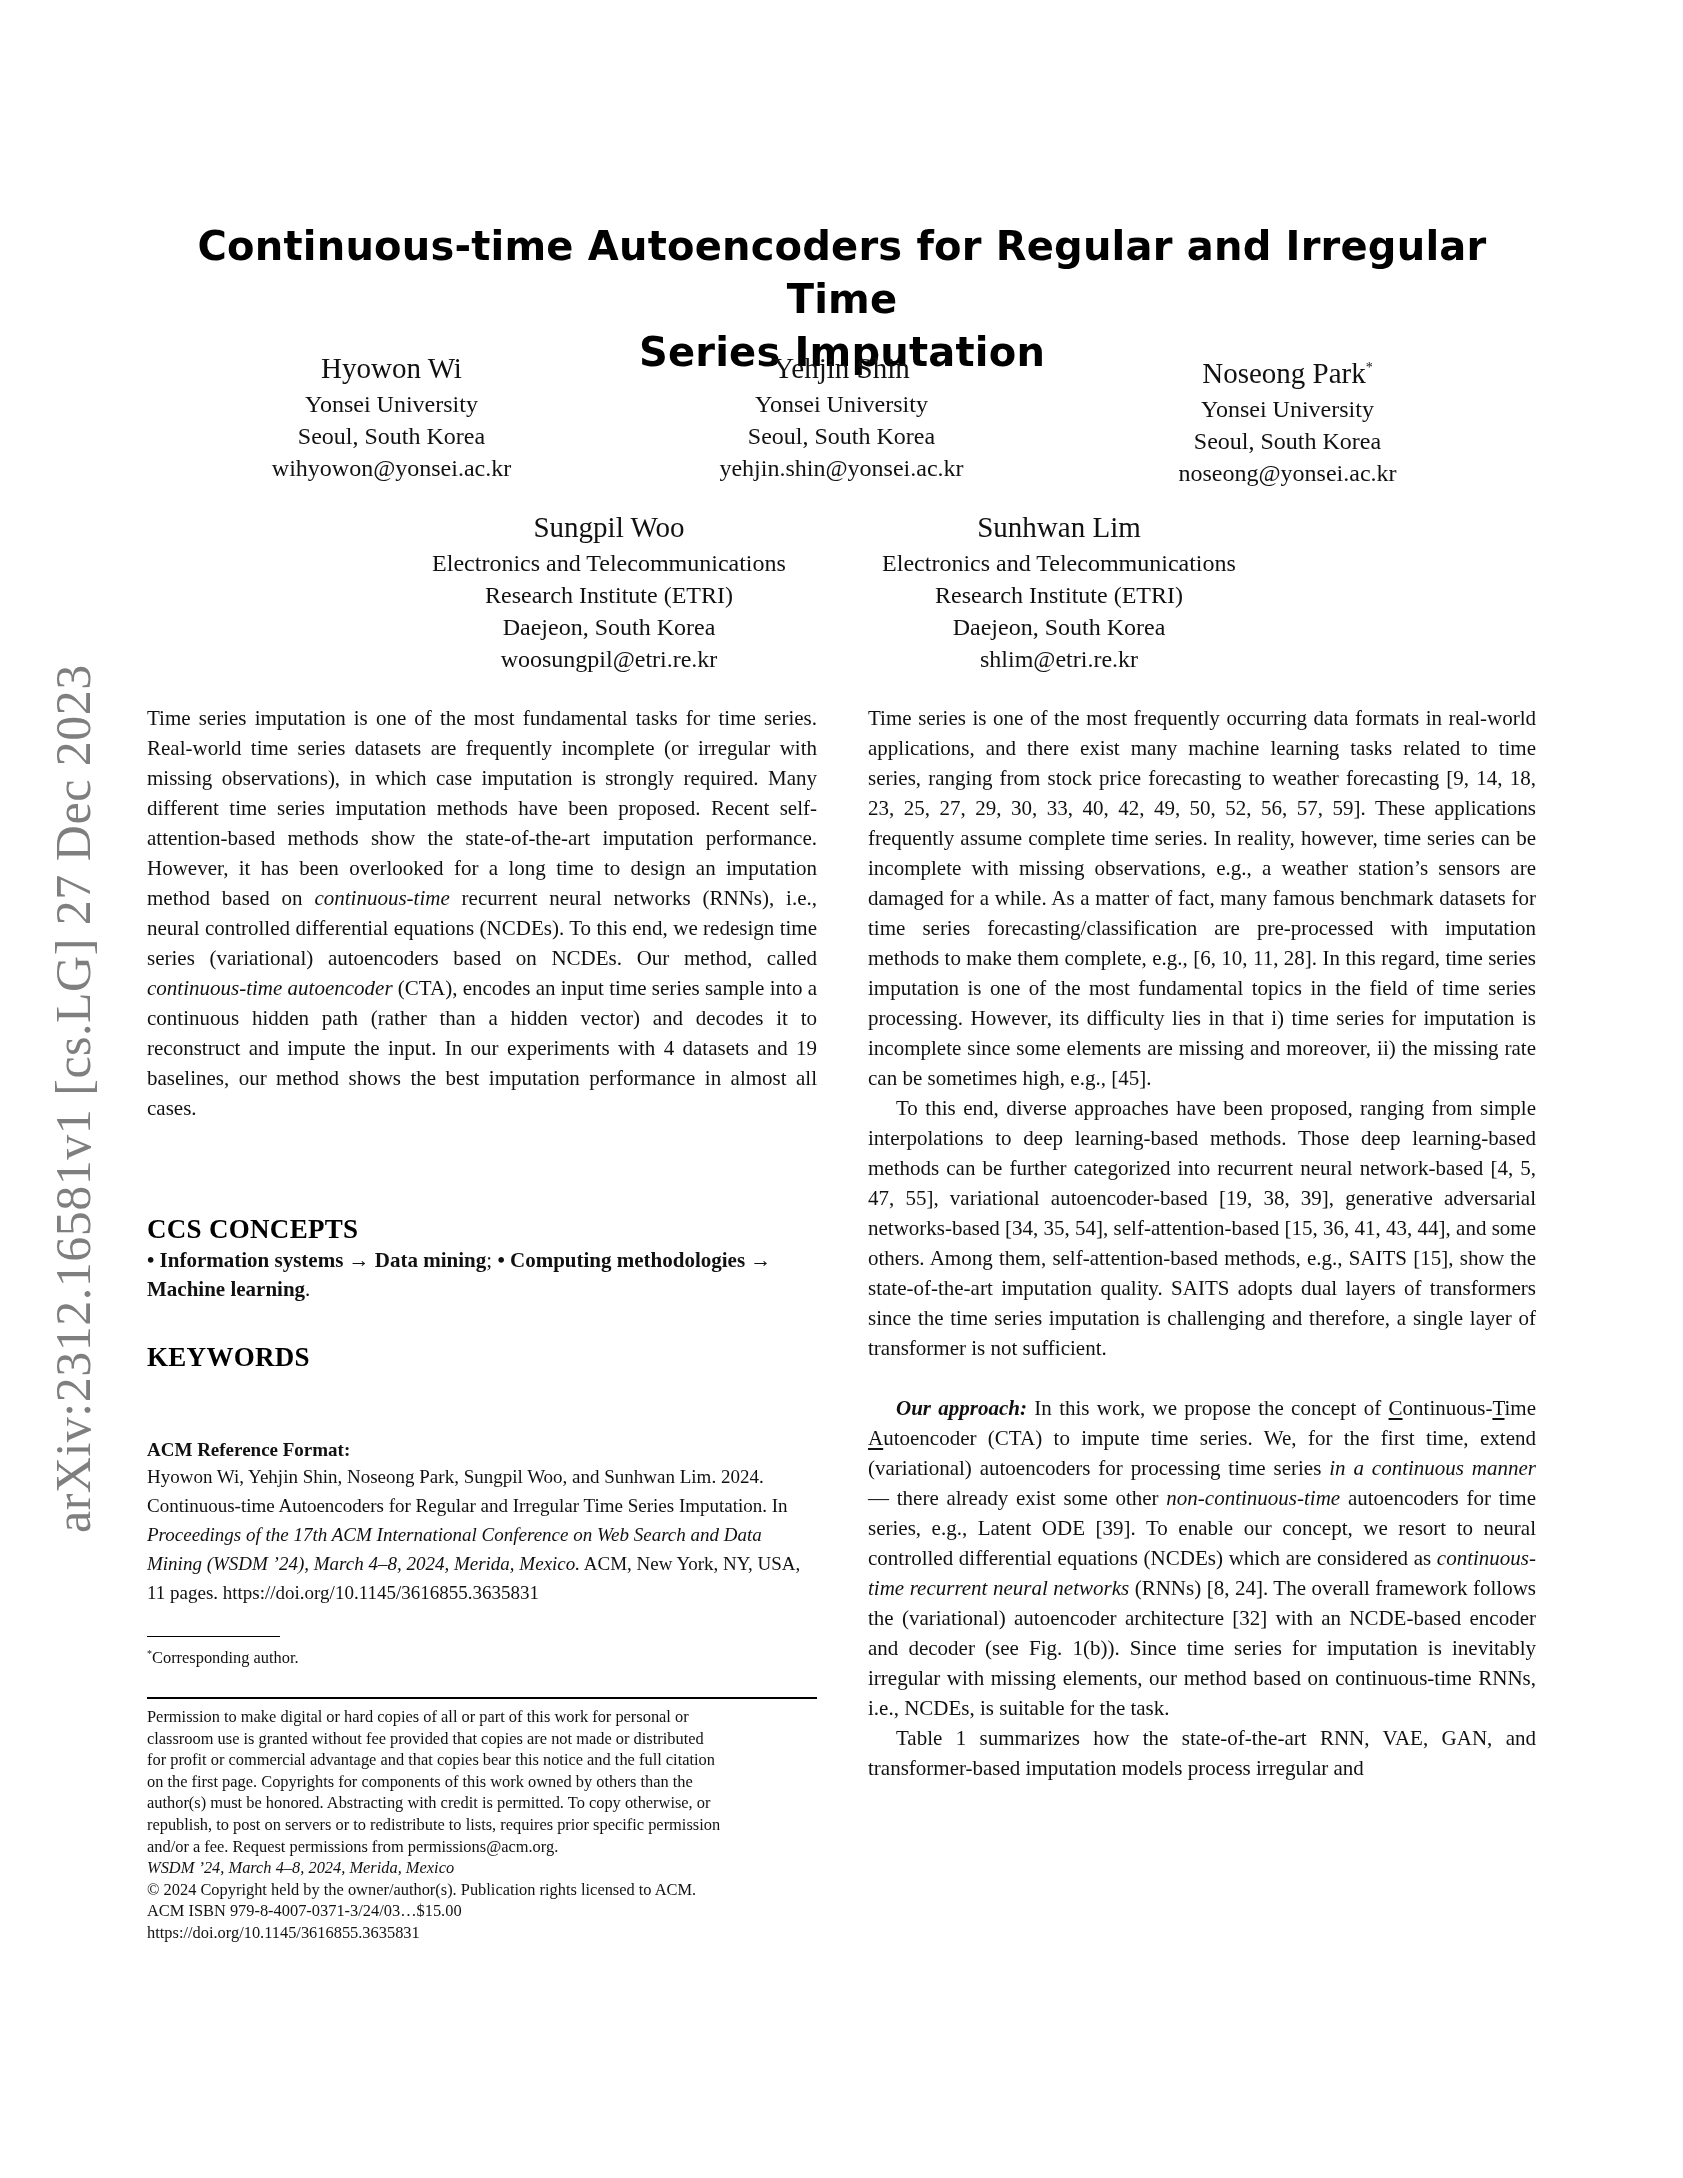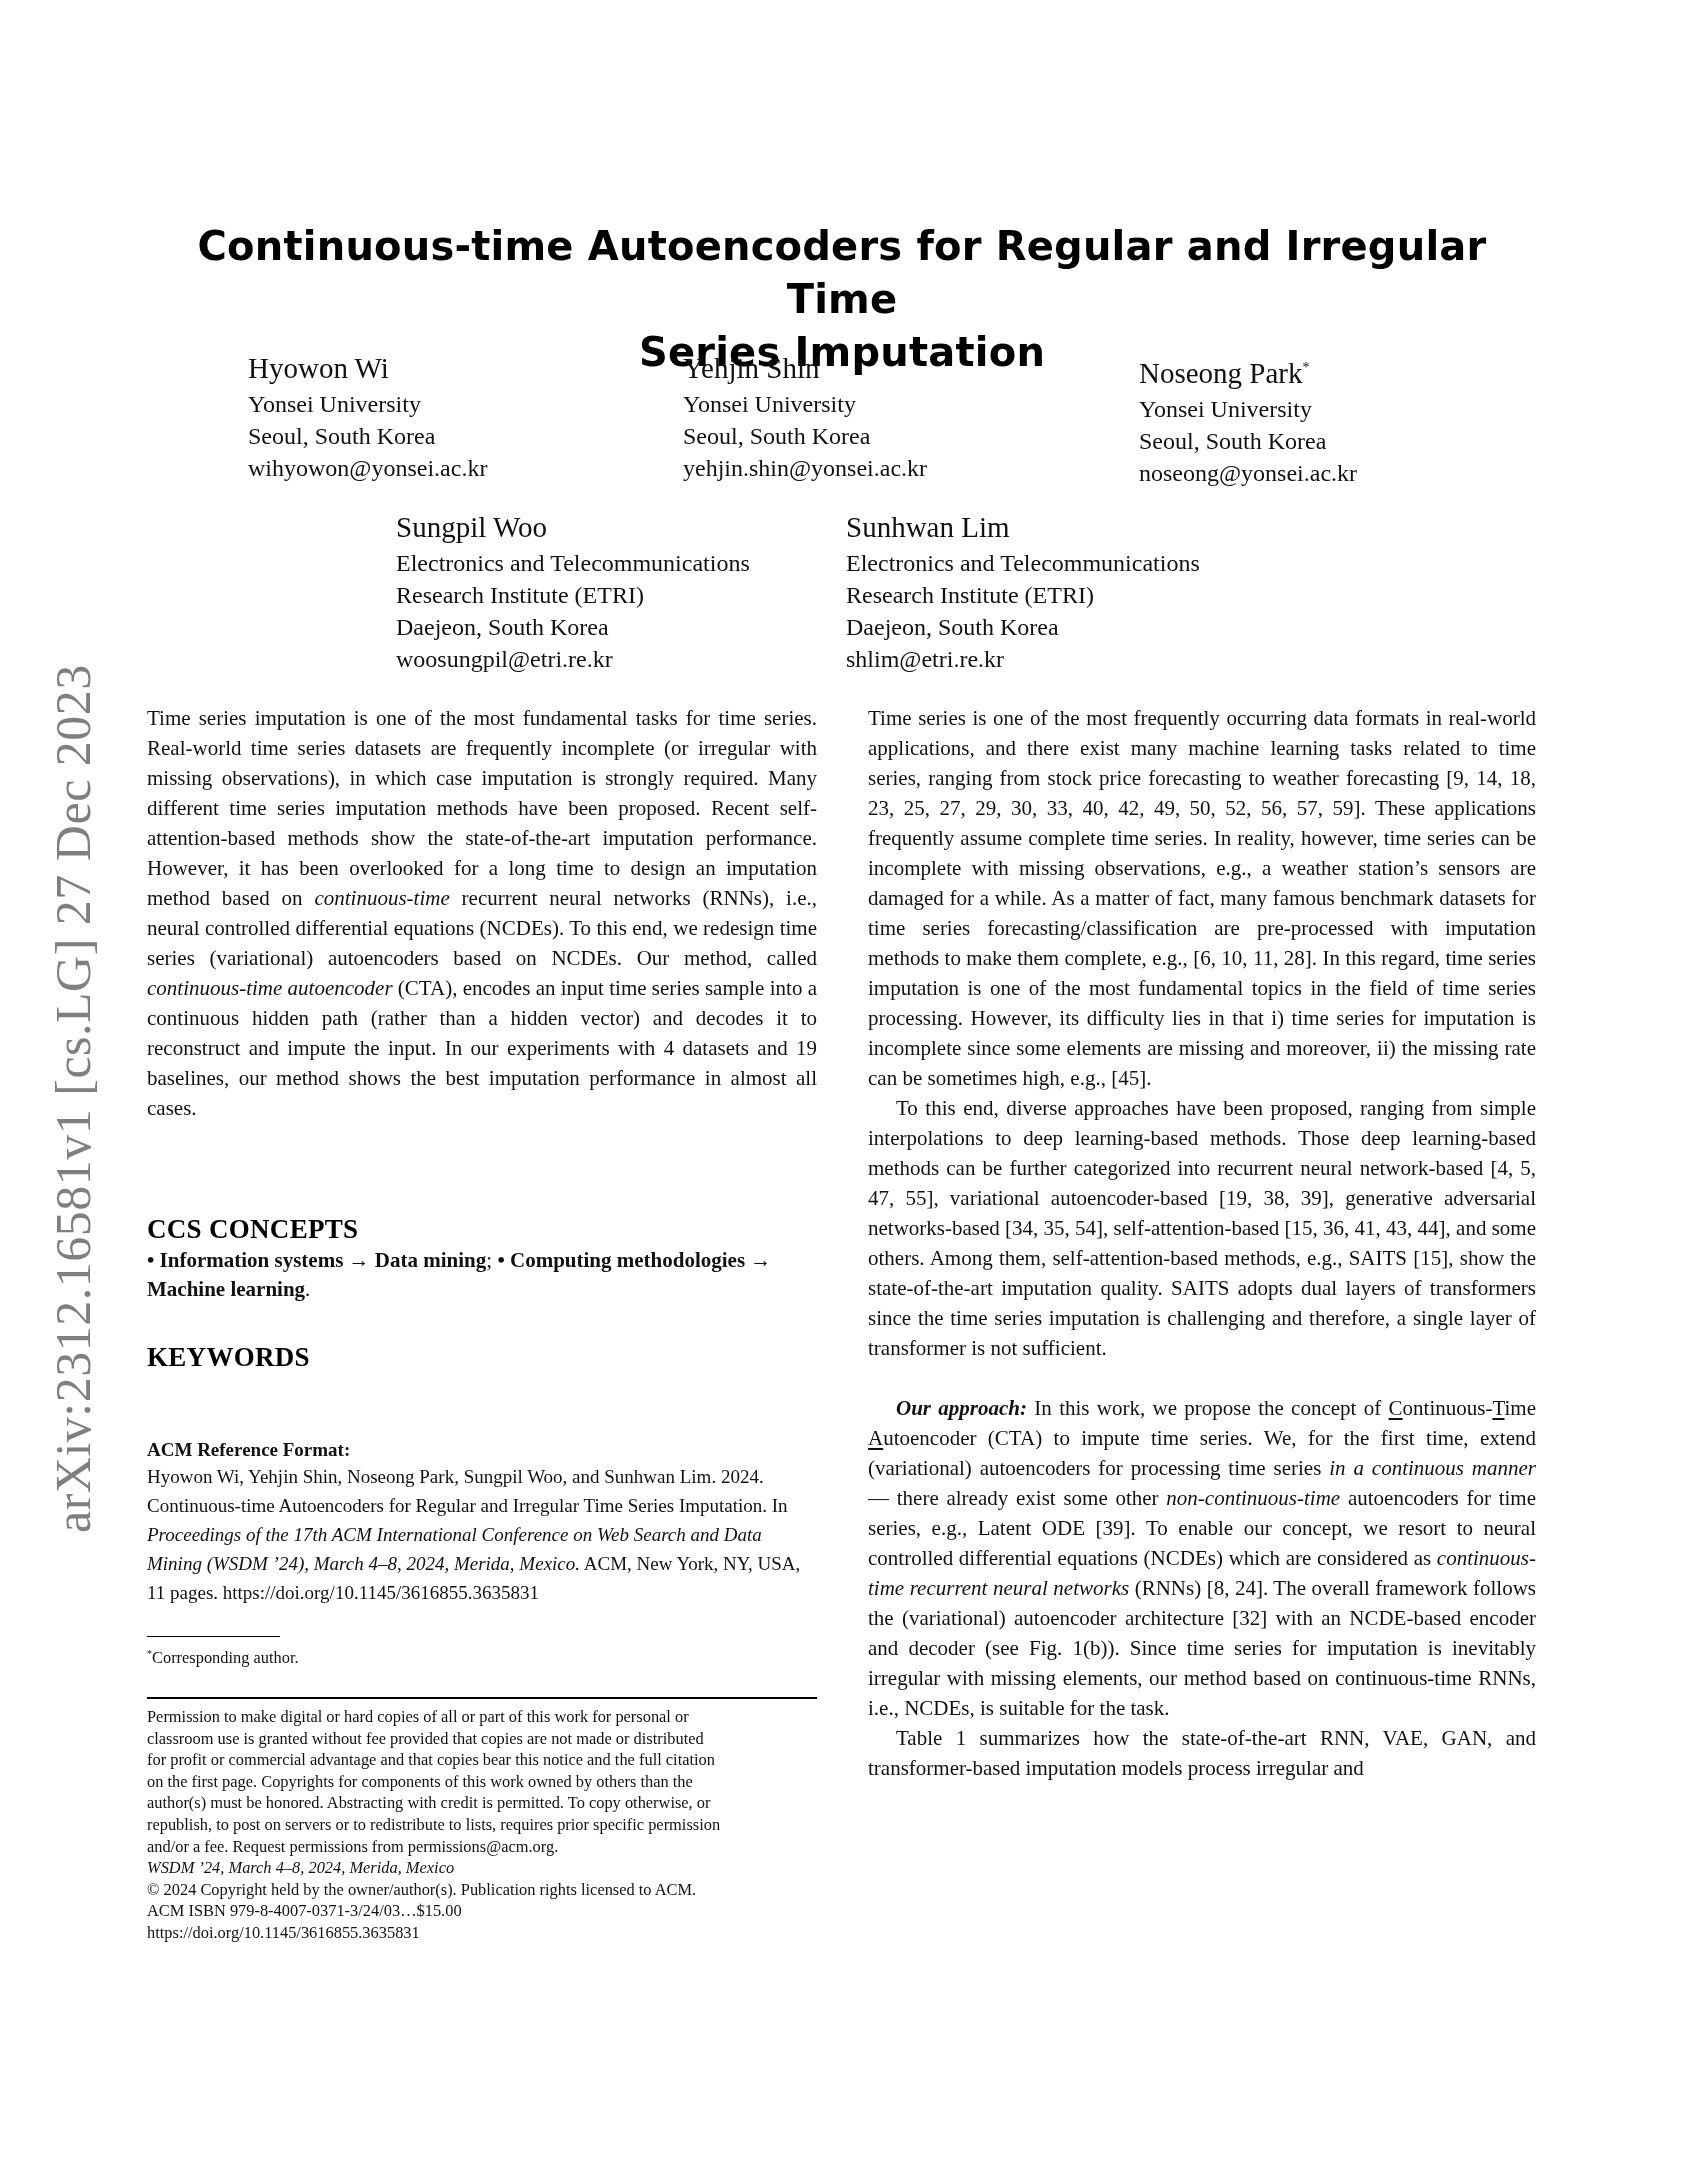--- a/index.html
+++ b/index.html
@@ -2,21 +2,21 @@
 <html><head>
 <meta charset="utf-8">
 <style>
   html, body { margin: 0; padding: 0; background: #ffffff; }
   body { width: 1683px; height: 2178px; position: relative; overflow: hidden;
          font-family: "Liberation Serif", "DejaVu Serif", serif; color: #111; }
   .abs { position: absolute; }
   .title { left: 139px; width: 1406px; top: 220px; text-align: center;
            font-family: "DejaVu Sans", "Liberation Sans", sans-serif; font-weight: bold;
            font-size: 40px; line-height: 53px; letter-spacing: 0.2px; color: #000; }
-  .author { text-align: left; font-size: 24px; line-height: 32px; color: #111; }
+  .author { text-align: center; font-size: 24px; line-height: 32px; color: #111; }
   .author .name { font-size: 29px; line-height: 40px; }
   .arxiv { left: 51px; top: 1533px; transform-origin: 0 0; transform: rotate(-90deg);
            font-family: "Liberation Serif", "DejaVu Serif", serif; font-size: 50px;
            color: #7f7f7f; white-space: nowrap; letter-spacing: 0.5px; line-height: 44px; }
   .col { font-size: 21px; line-height: 30px; text-align: justify; color: #111; }
   .left { left: 147px; width: 670px; }
   .right { left: 868px; width: 668px; }
   h2.sec { margin: 0; font-size: 27px; line-height: 34px; font-weight: bold; letter-spacing: 0.3px;
            color: #000; }
   h2.sec .num { display: inline-block; width: 48px; }

